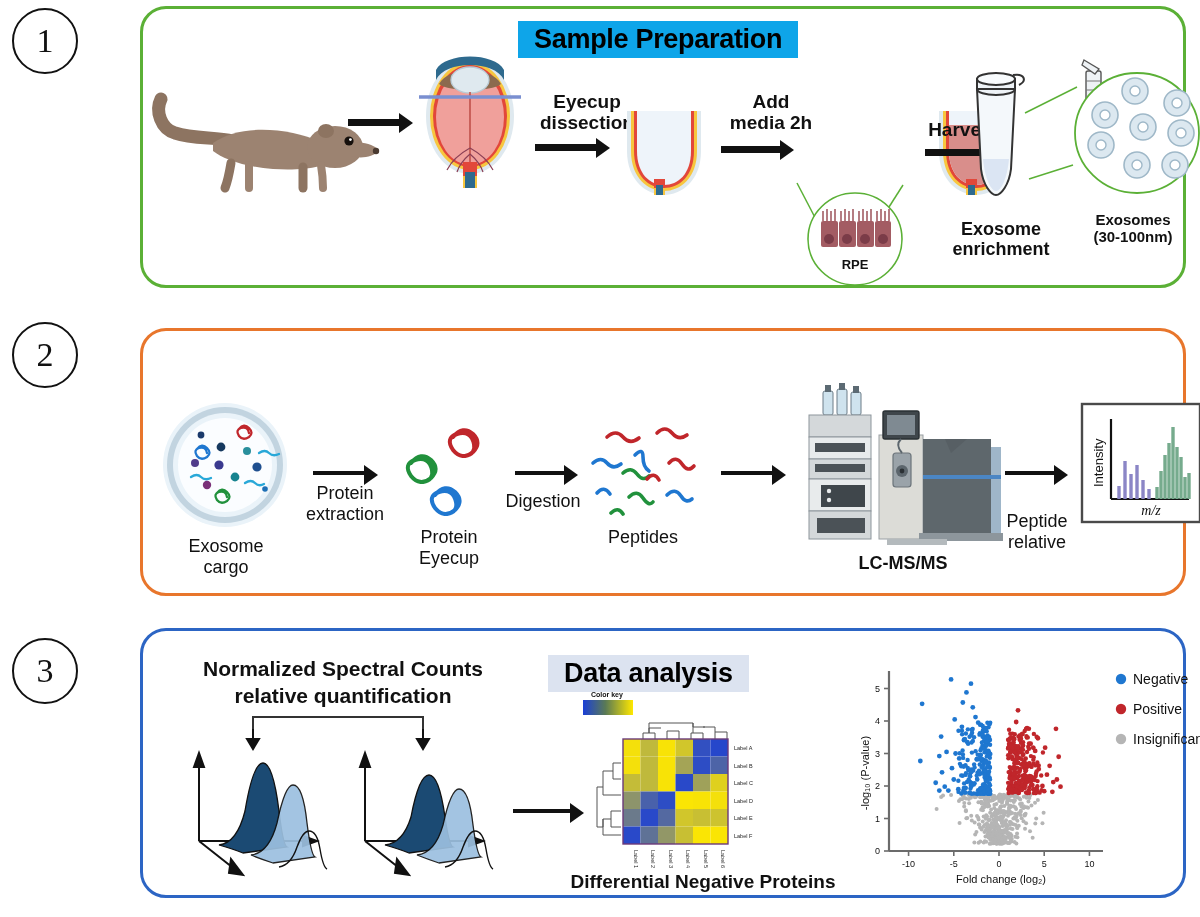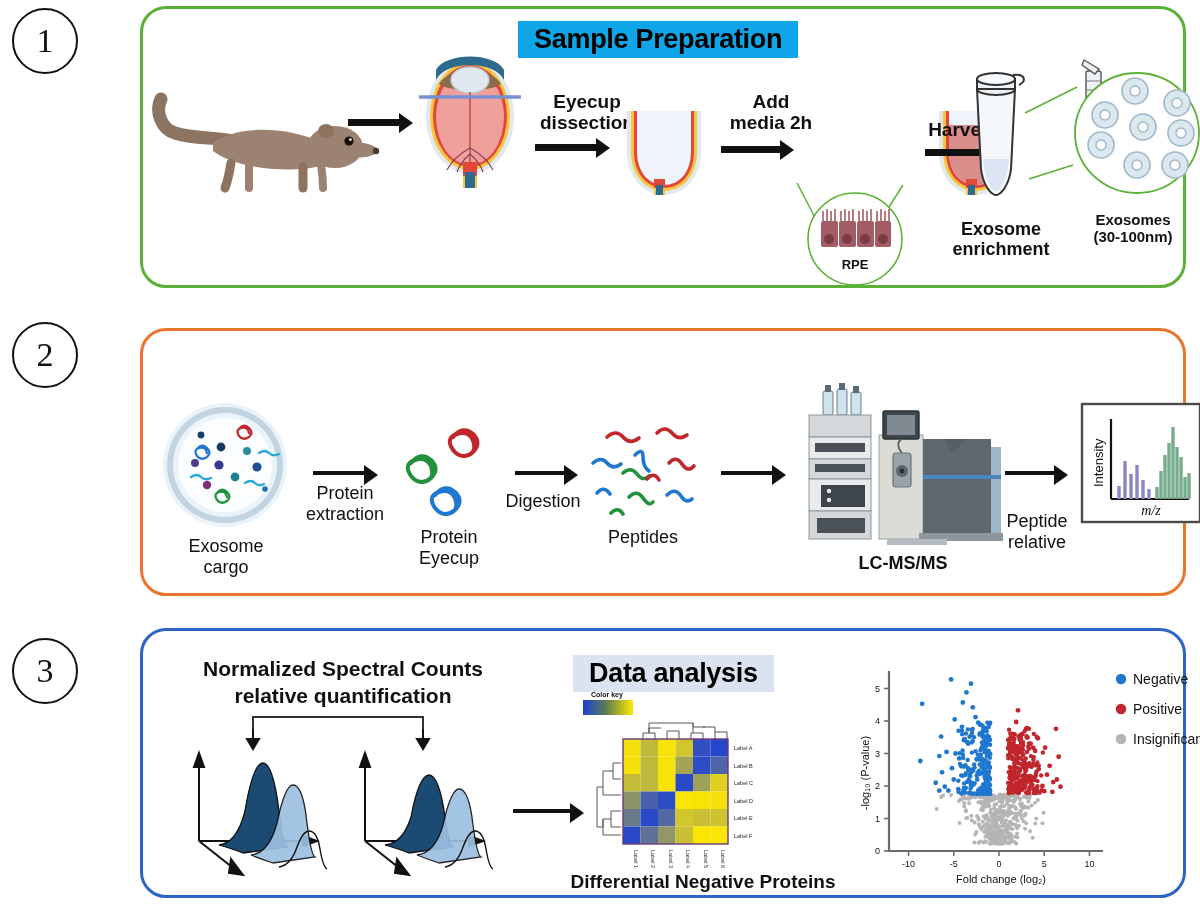--- a/index.html
+++ b/index.html
@@ -18,21 +18,21 @@
 
   .panel{position:absolute;left:140px;width:1046px;border-radius:26px;background:#fff;box-sizing:border-box;}
   #panel1{top:6px;height:282px;border:3px solid #5bb036;}
   #panel2{top:18px;height:268px;border:3px solid #e8762c;}
   #panel3{top:8px;height:270px;border:3px solid #2c65c4;}
 
   .title-box{position:absolute;padding:3px 16px;font-weight:bold;color:#000;
     letter-spacing:-.3px;white-space:nowrap;}
   #title1{top:12px;left:375px;font-size:27px;background:#0ea5e9;}
   #title2{top:16px;left:225px;font-size:27px;background:#fbe3d5;}
-  #title3{top:24px;left:430px;font-size:27px;background:#dce3f0;}
+  #title3{top:24px;left:405px;font-size:27px;background:#dce3f0;}
 
   .lbl{position:absolute;font-weight:bold;color:#111;text-align:center;line-height:1.12;}
   .lbl-n{position:absolute;color:#111;text-align:center;line-height:1.15;font-weight:normal;}
 
   .arrow{position:absolute;height:7px;background:#111;}
   .arrow:after{content:"";position:absolute;right:-13px;top:-6.5px;border-left:14px solid #111;
     border-top:10px solid transparent;border-bottom:10px solid transparent;}
 
   svg{display:block;overflow:visible;}
   .ab{position:absolute;}

